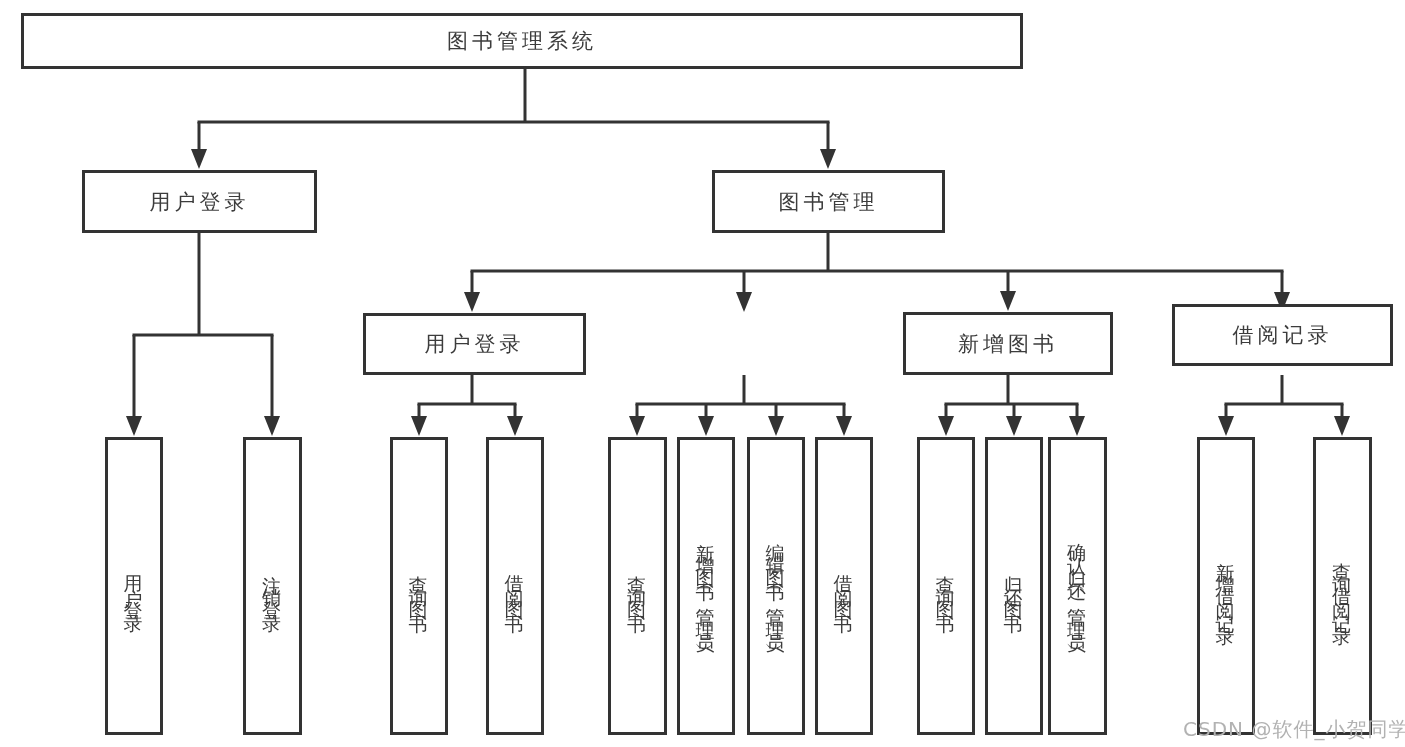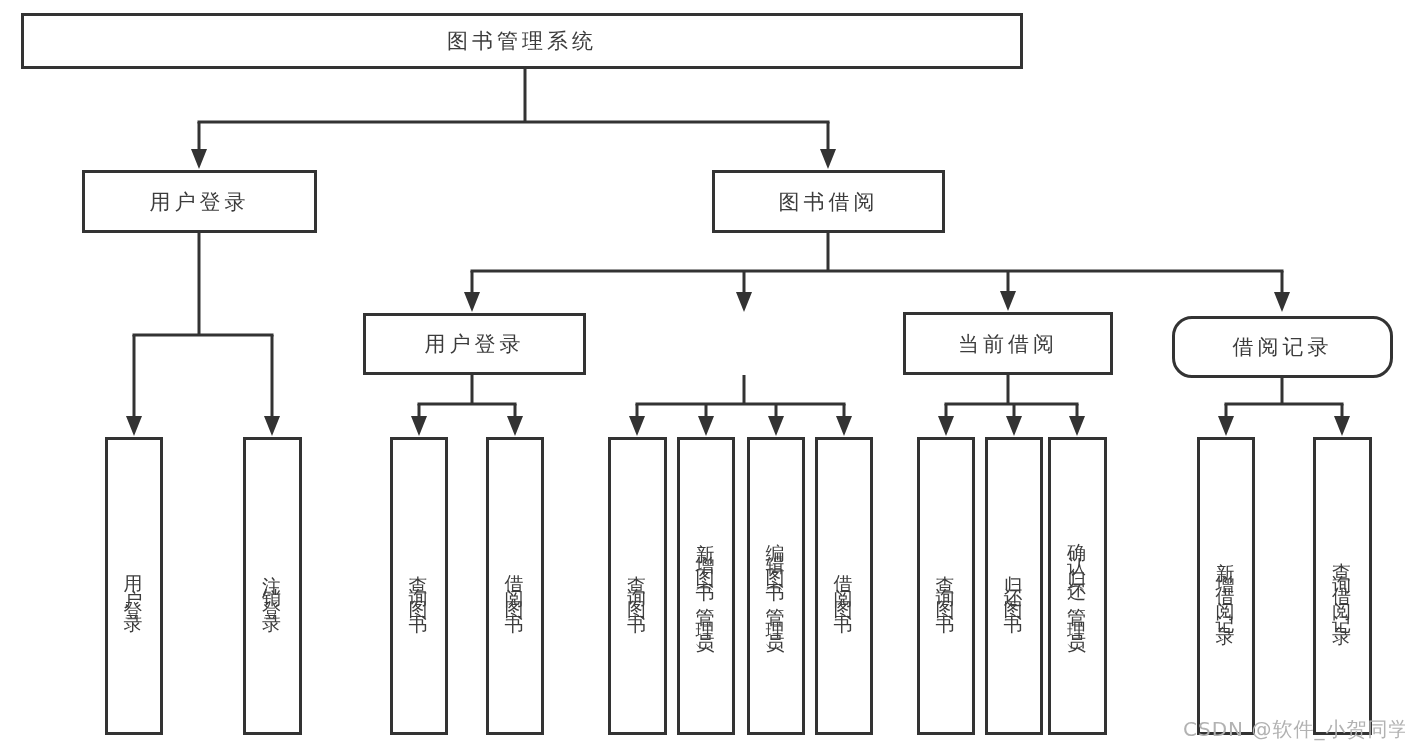--- a/index.html
+++ b/index.html
@@ -107,25 +107,25 @@
       <polygon points="1069,416 1085,416 1077,436" fill="#333333"></polygon>
       <line x1="1226" y1="404" x2="1226" y2="424" stroke="#333333" stroke-width="3"></line>
       <polygon points="1218,416 1234,416 1226,436" fill="#333333"></polygon>
       <line x1="1342" y1="404" x2="1342" y2="424" stroke="#333333" stroke-width="3"></line>
       <polygon points="1334,416 1350,416 1342,436" fill="#333333"></polygon>
     </svg>
 
   <div class="node hbox" style="left:21px; top:13px; width:1002px; height:56px;">图书管理系统</div>
 
   <div class="node hbox" style="left:82px; top:170px; width:235px; height:63px;">用户登录</div>
-  <div class="node hbox" style="left:712px; top:170px; width:233px; height:63px;">图书借阅</div>
+  <div class="node hbox" style="left:712px; top:170px; width:233px; height:63px;">图书管理</div>
 
   <div class="node hbox" style="left:363px; top:313px; width:223px; height:62px;">用户登录</div>
-  <div class="node hbox" style="left:903px; top:312px; width:210px; height:63px;">当前借阅</div>
-  <div class="node hbox" style="left:1172px; top:316px; width:221px; height:62px;border-radius:20px;">借阅记录</div>
+  <div class="node hbox" style="left:903px; top:312px; width:210px; height:63px;">新增图书</div>
+  <div class="node hbox" style="left:1172px; top:304px; width:221px; height:62px;">借阅记录</div>
 
   <div class="node vbox" style="left:105px; top:437px; width:58px; height:298px;">用户登录</div>
   <div class="node vbox" style="left:243px; top:437px; width:59px; height:298px;">注销登录</div>
 
   <div class="node vbox" style="left:390px; top:437px; width:58px; height:298px;">查询图书</div>
   <div class="node vbox" style="left:486px; top:437px; width:58px; height:298px;">借阅图书</div>
 
   <div class="node vbox" style="left:608px; top:437px; width:59px; height:298px;">查询图书</div>
   <div class="node vbox" style="left:677px; top:437px; width:58px; height:298px;">新增图书（管理员）</div>
   <div class="node vbox" style="left:747px; top:437px; width:58px; height:298px;">编辑图书（管理员）</div>

